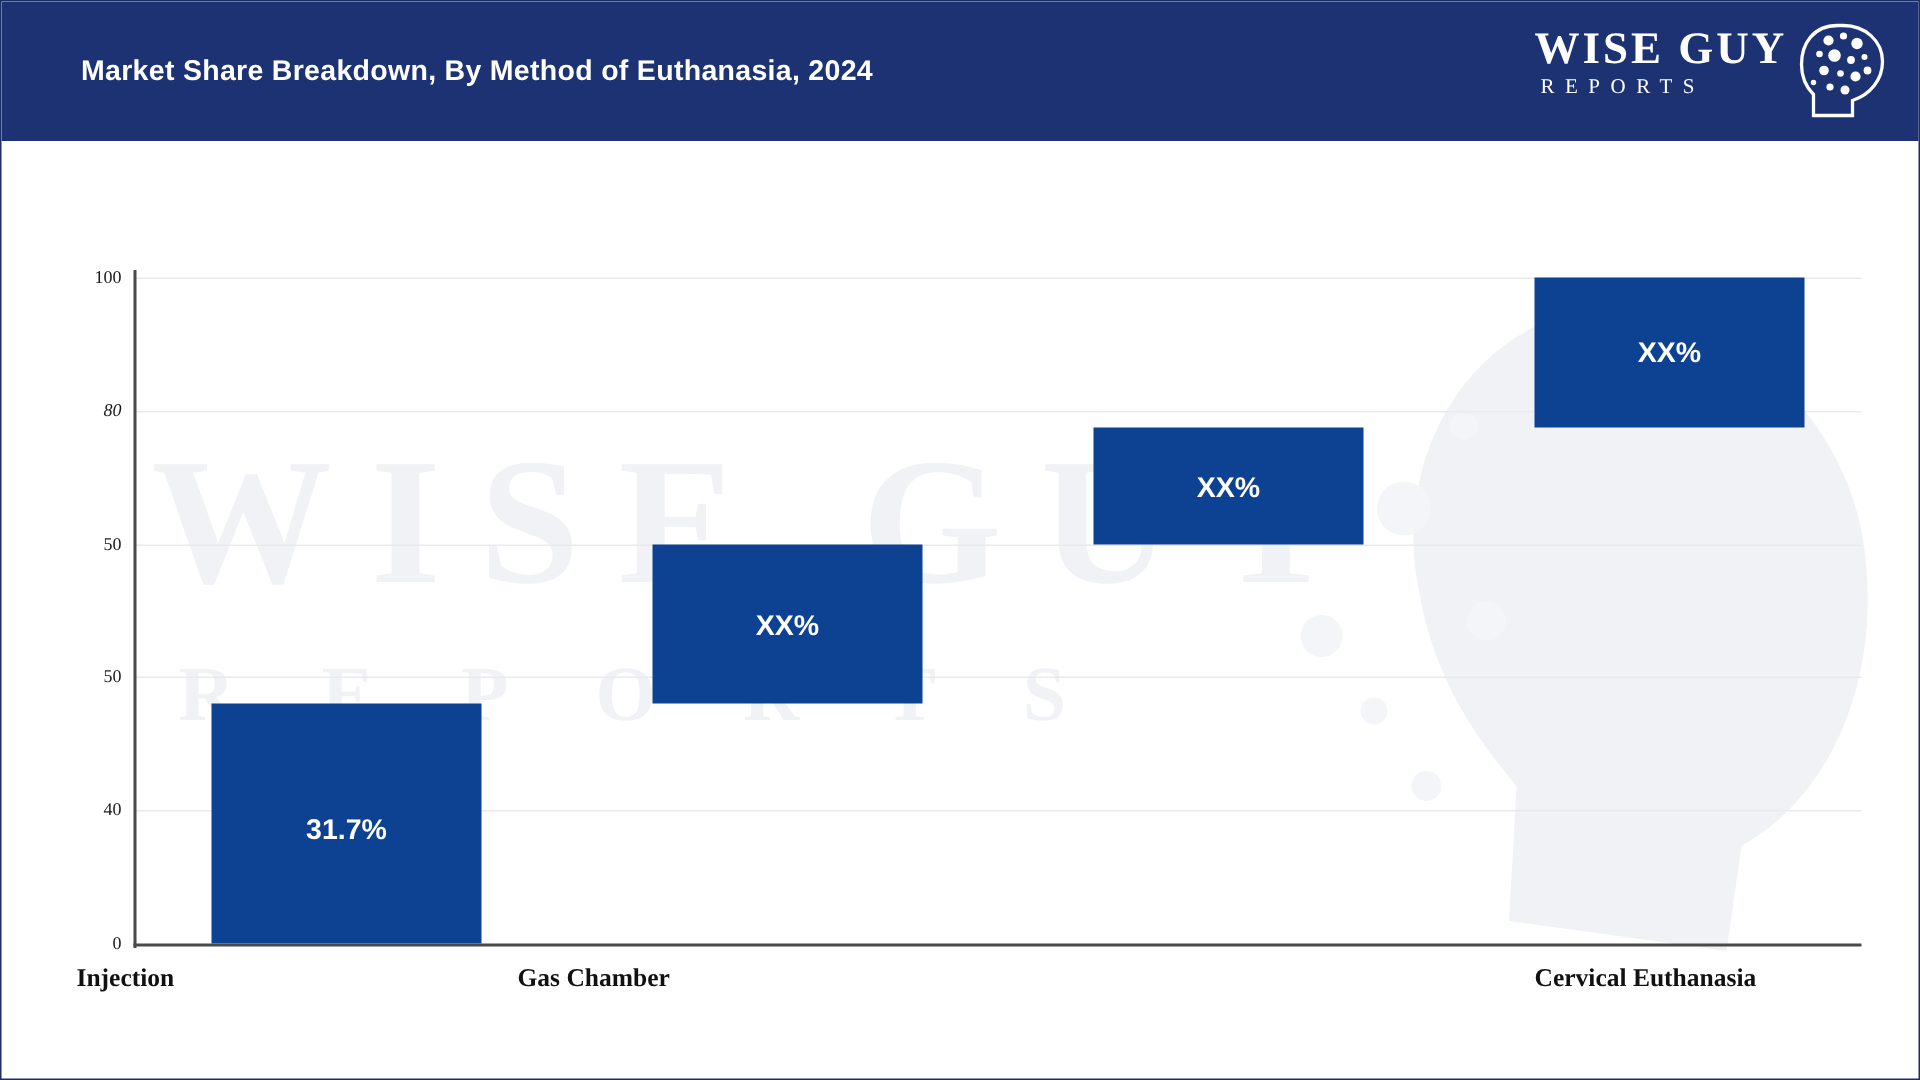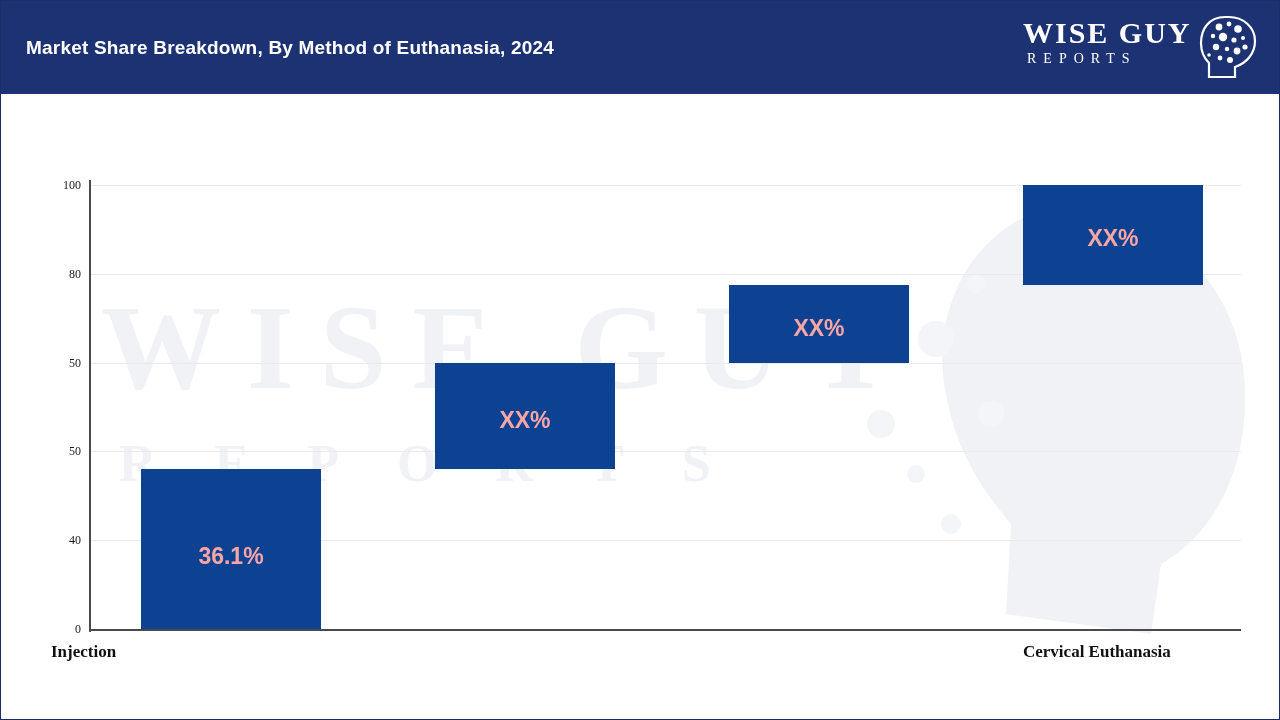--- a/index.html
+++ b/index.html
@@ -34,20 +34,21 @@
     justify-content: space-between;
   }
   .header-title {
     color: #ffffff;
     font-family: "Liberation Sans", sans-serif;
     font-size: 19px;
     font-weight: bold;
     letter-spacing: 0.2px;
     padding-left: 25px;
     white-space: nowrap;
+    margin-left: 28px;
   }
   .logo {
     position: absolute;
     right: 8px;
     top: 8px;
     width: 250px;
     height: 78px;
   }
   .logo-text {
     position: absolute;
@@ -162,23 +163,23 @@
     height: 627px;
   }
   .bar {
     position: absolute;
     background: #0d4192;
   }
   .bar-label {
     position: absolute;
     width: 100%;
     text-align: center;
-    color: #fca5a5;
+    color: #ffffff;
     font-family: "Liberation Sans", sans-serif;
-    font-size: 23px;
+    font-size: 19px;
     font-weight: bold;
     white-space: nowrap;
   }
   .cat-label {
     position: absolute;
     text-align: left;
     font-family: "Liberation Serif", serif;
     font-size: 17px;
     font-weight: bold;
     color: #111111;
@@ -237,45 +238,46 @@
     </div>
 
     <div class="plot">
       <div class="gridline" style="top:0px;"></div>
       <div class="gridline" style="top:88.8px;"></div>
       <div class="gridline" style="top:177.6px;"></div>
       <div class="gridline" style="top:266.4px;"></div>
       <div class="gridline" style="top:355.2px;"></div>
 
       <div class="bar" style="left:52px; top:284.2px; width:180px; height:160.3px;">
-        <div class="bar-label" style="top:74px;">36.1%</div>
+        <div class="bar-label" style="top:74px;">31.7%</div>
       </div>
 
       <div class="bar" style="left:346px; top:177.6px; width:180px; height:106.1px;">
         <div class="bar-label" style="top:44px;">XX%</div>
       </div>
 
       <div class="bar" style="left:640px; top:99.9px; width:180px; height:77.7px;">
         <div class="bar-label" style="top:30px;">XX%</div>
       </div>
 
       <div class="bar" style="left:934px; top:0px; width:180px; height:99.9px;">
         <div class="bar-label" style="top:40px;">XX%</div>
       </div>
     </div>
 
     <div class="axis-y"></div>
     <div class="axis-x"></div>
 
     <div class="ytick-wrap">
       <div class="ytick" style="top:91px;">100</div>
-      <div class="ytick" style="top:179.8px;">80</div>
+      <div class="ytick" style="top:179.8px;font-style:italic;">80</div>
       <div class="ytick" style="top:268.6px;">50</div>
       <div class="ytick" style="top:357.4px;">50</div>
       <div class="ytick" style="top:446.2px;">40</div>
       <div class="ytick" style="top:535px;">0</div>
     </div>
 
     <div class="cat-label" style="left:50px; top:548px; width:360px;">Injection</div>
+    <div class="cat-label" style="left:344px; top:548px; width:360px;">Gas Chamber</div>
     <div class="cat-label" style="left:1022px; top:548px; width:178px;">Cervical Euthanasia</div>
 
   </div>
 </div>
 
 </body></html>

